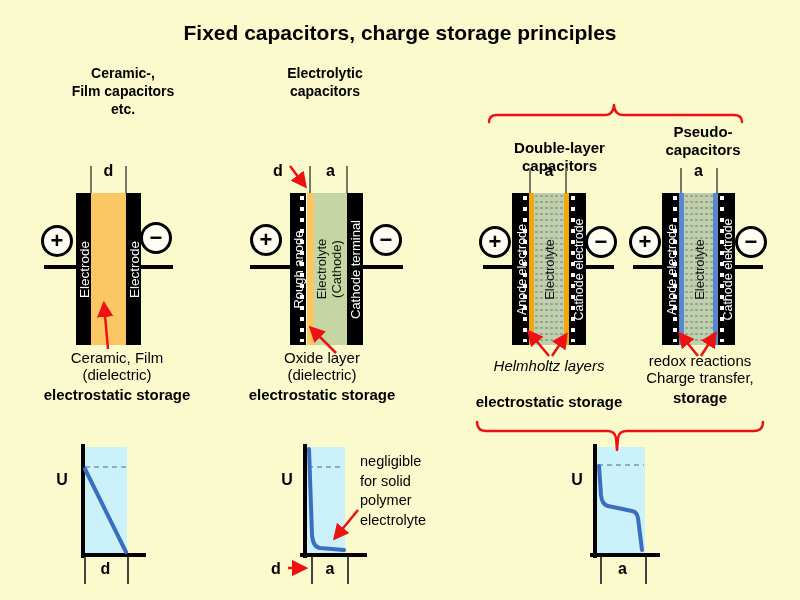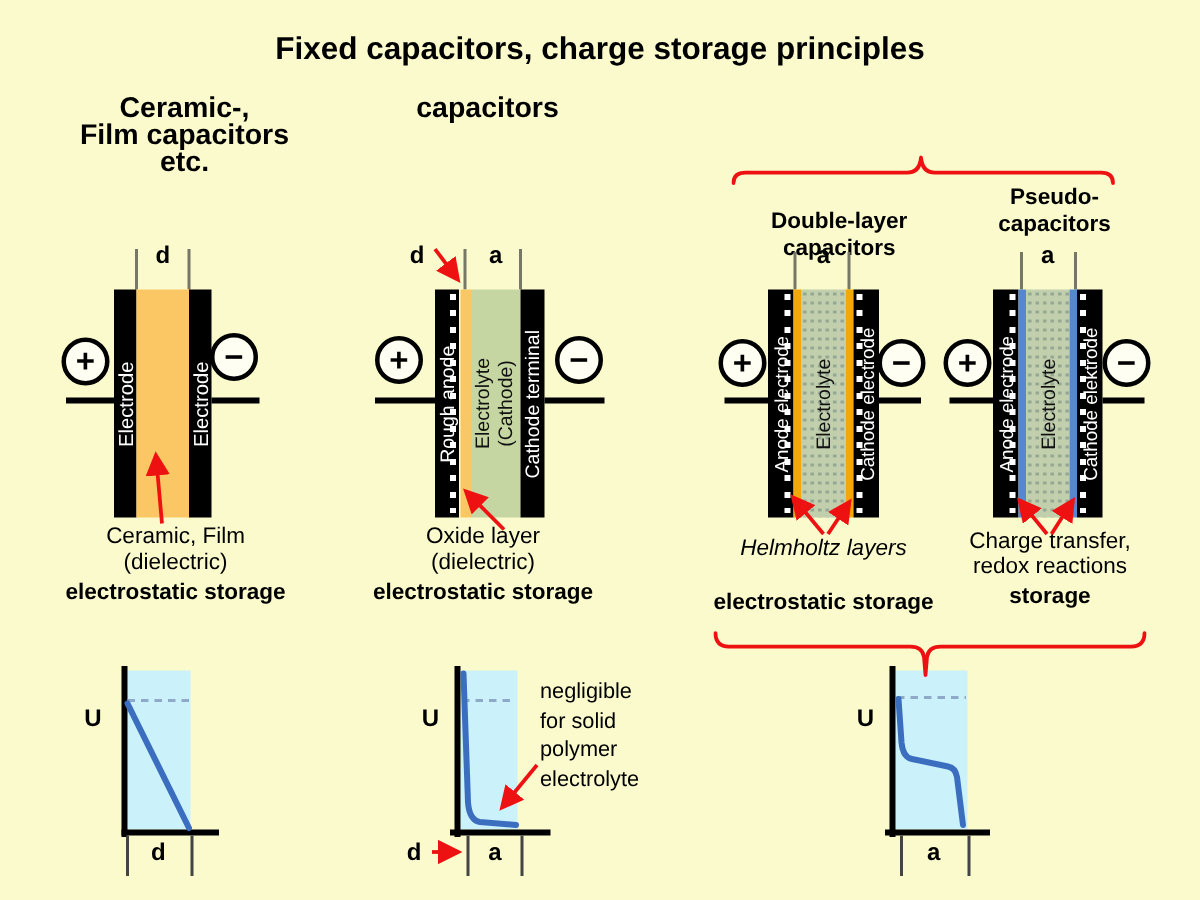--- a/index.html
+++ b/index.html
@@ -5,21 +5,21 @@
   html,body { margin:0; padding:0; }
   #canvas {
     position:relative; width:800px; height:600px;
     background:#FAFACD; overflow:hidden;
     font-family:"Liberation Sans", sans-serif; color:#000;
   }
   .title {
     position:absolute; left:0; top:21px; width:800px;
     text-align:center; font-weight:bold; font-size:21px;
   }
-  .hdr { position:absolute; text-align:center; font-weight:bold; font-size:19px; line-height:18px; }
+  .hdr { position:absolute; text-align:center; font-weight:bold; font-size:14px; line-height:18px; }
   .hdr2 { position:absolute; text-align:center; font-weight:bold; font-size:15px; line-height:17.5px; }
   .bar { position:absolute; top:193px; height:152px; background:#000; }
   .layer { position:absolute; top:193px; height:152px; }
   .orange { background:#FBC765; }
   .green  { background:#C6D6A2; }
   .speckle {
     background-color:#C2CFAD;
     background-image: radial-gradient(circle, #93A793 1.1px, transparent 1.35px);
     background-size:5px 6px;
   }
@@ -61,20 +61,21 @@
 <div id="canvas">
 
   <div class="title">Fixed capacitors, charge storage principles</div>
 
   <div class="hdr" style="left:28px;top:64px;width:190px;">
     <div>Ceramic-,</div>
     <div>Film capacitors</div>
     <div>etc.</div>
   </div>
   <div class="hdr" style="left:250px;top:64px;width:150px;">
+    <div>Electrolytic</div>
     <div>capacitors</div>
   </div>
   <div class="hdr2" style="left:492px;top:139px;width:135px;">
     <div>Double-layer</div>
     <div>capacitors</div>
   </div>
   <div class="hdr2" style="left:643px;top:123px;width:120px;">
     <div>Pseudo-</div>
     <div>capacitors</div>
   </div>
@@ -153,22 +154,22 @@
   <div class="bar" style="left:718px;width:17px;"></div>
   <div class="teeth" style="left:720px;"></div>
   <div class="vtext vwhite" style="left:594.5px;top:261px;height:17px;font-size:12.5px;">Anode electrode</div>
   <div class="vtext vdark" style="left:622.5px;top:261px;height:17px;">Electrolyte</div>
   <div class="vtext vwhite" style="left:650.5px;top:261px;height:17px;font-size:12.5px;">Cathode elektrode</div>
   <div class="circ" style="left:629px;top:226px;">+</div>
   <div class="circ" style="left:735px;top:226px;">−</div>
   <div class="term" style="left:633px;width:29px;"></div>
   <div class="term" style="left:735px;width:28px;"></div>
   <div class="caption" style="left:620px;top:352px;width:160px;">
+    <div>redox reactions</div>
     <div>Charge transfer,</div>
-    <div>redox reactions</div>
   </div>
   <div class="storage" style="left:625px;top:389px;width:150px;">
     <div>storage</div>
   </div>
 
   <div class="plot" style="left:85px;top:447px;width:42px;height:106px;"></div>
   <div class="axisv" style="left:81px;top:444px;height:114px;"></div>
   <div class="axish" style="left:81px;top:553px;width:65px;"></div>
   <div class="ulabel" style="left:52px;">U</div>
   <div class="tick" style="left:84px;"></div>

